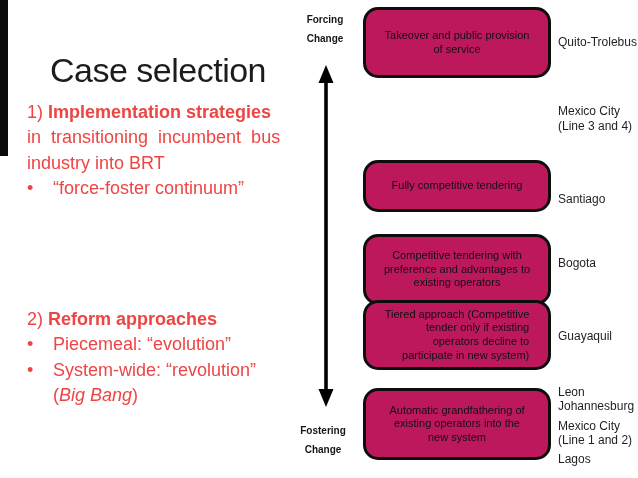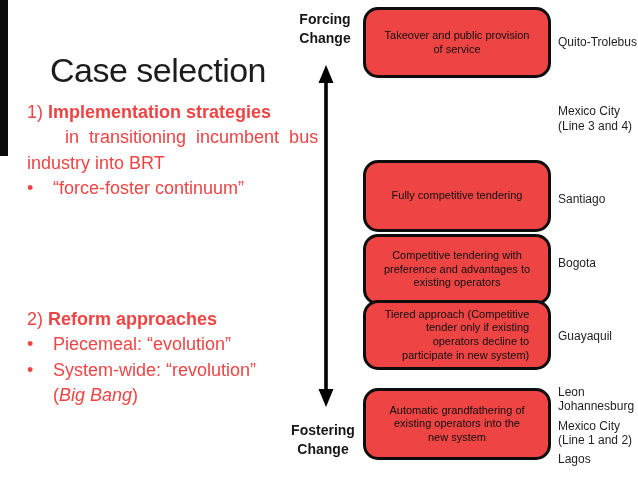--- a/index.html
+++ b/index.html
@@ -20,44 +20,44 @@
     font-size:34px;font-weight:400;letter-spacing:-0.5px;
     color:#1c1c1c;margin:16px;line-height:1.1;white-space:nowrap;
   }
   .textblock{
     position:absolute;left:27px;width:300px;
     font-size:18px;line-height:25.4px;color:#ef4444;
   }
   .sec1{top:100px;}
   .sec2{top:276px;margin-top:31px;}
   .textblock .b{font-weight:700;margin-left:5px;}
-  .ws{word-spacing:5px;margin-left:38px;}
+  .ws{word-spacing:5px;}
   .brow{display:flex;}
   .bdot{width:26px;flex:0 0 26px;}
   .btxt{flex:1;}
   .btxt i{font-style:italic;text-align:center;}
   .axis-label{
     position:absolute;width:88px;text-align:center;
-    font-size:14px;font-weight:700;line-height:19px;
+    font-size:10px;font-weight:700;line-height:19px;
     white-space:pre-line;color:#161616;
   }
   .axis-top{left:281px;top:10px;}
   .axis-bottom{left:279px;top:421px;}
   .arrow-wrap{position:absolute;left:313px;top:64px;}
   .rbox{
     position:absolute;left:363px;width:188px;
     border:3.6px solid #0d0d0d;border-radius:15px;
-    background:#ef4444;box-sizing:border-box;
+    background:#be185d;box-sizing:border-box;
     display:flex;align-items:center;justify-content:center;
     text-align:center;font-size:11px;line-height:13.6px;
     color:#0f0f0f;white-space:pre-line;padding:3px 5px;
   }
   .rbox1{top:7px;height:71px;}
   .rbox2{top:86px;height:70px;}
-  .rbox3{top:160px;height:72px;}
+  .rbox3{top:160px;height:52px;}
   .rbox4{top:234px;height:71px;}
   .rbox5{top:300px;height:70px;text-align:right;}
   .rbox6{top:388px;height:72px;}
   .city{
     position:absolute;left:558px;width:80px;
     font-size:12px;line-height:15px;color:#1f1f1f;
     white-space:pre-line;
   }
   .city1{top:35px;}
   .city2{top:104px;}

